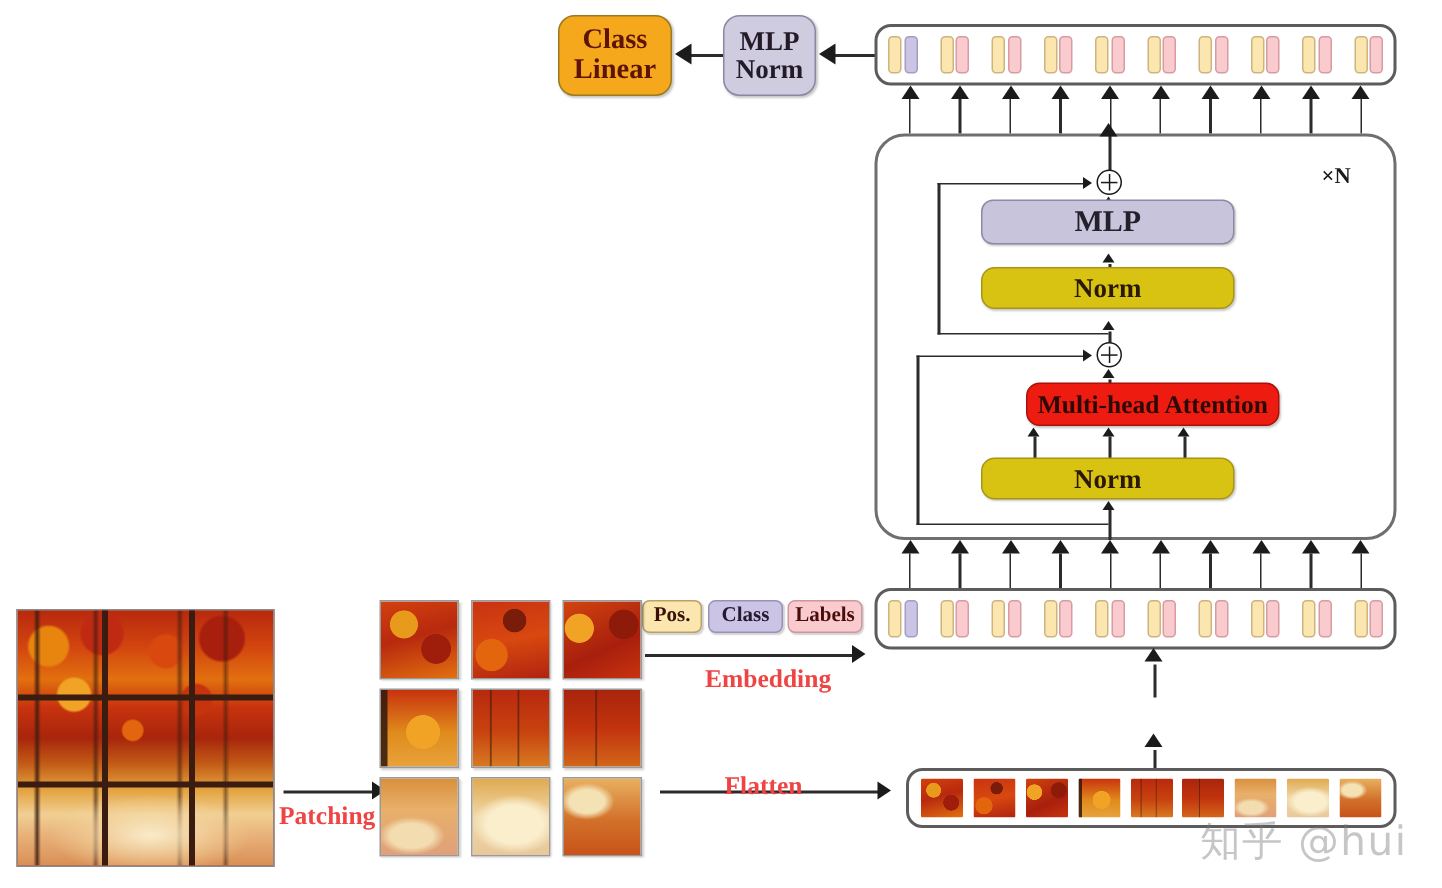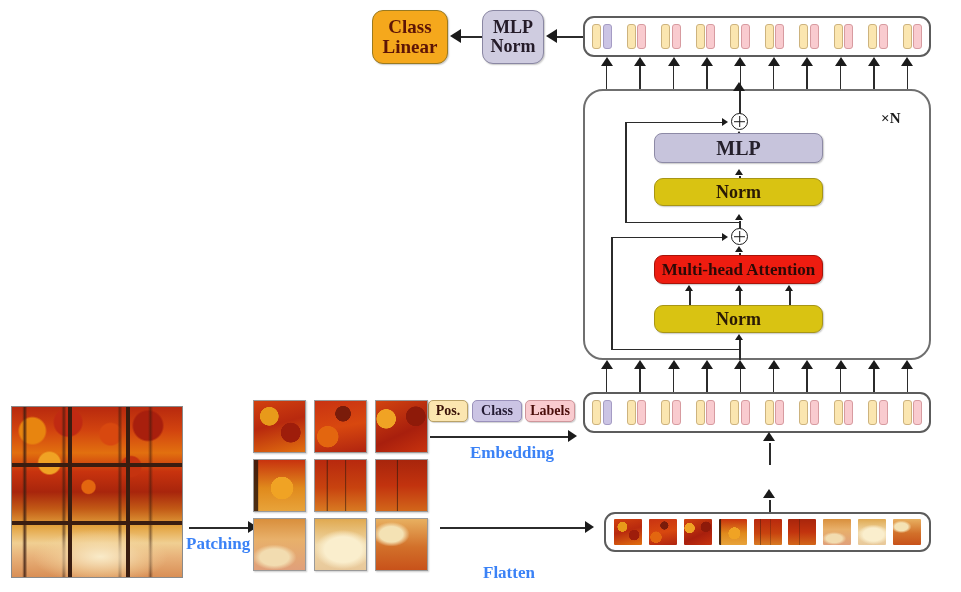--- a/index.html
+++ b/index.html
@@ -22,21 +22,21 @@
     border-radius:9px;
     font-weight:bold;
     line-height:1.05;
     color:#3b0b0b;
     box-shadow: 1px 1px 1.5px rgba(0,0,0,.22);
   }
   .node-class-labels { background:#F5A81C; border-color:#9a7a20; color:#5d1406; font-size:19px; border-radius:11px;}
   .node-mlp-head     { background:#CFCCE0; border-color:#8a87a3; color:#241b28; font-size:18px; border-radius:11px;}
   .node-mlp          { background:#C7C4DC; border-color:#8d8aa6; color:#25202c; font-size:20px; border-radius:8px;}
   .node-norm         { background:#D9C312; border-color:#a79516; color:#2a1a05; font-size:18px; border-radius:9px;}
-  .node-attn         { background:#EE1C10; border-color:#a81309; color:#2b0a06; font-size:17px; border-radius:9px;}
+  .node-attn         { background:#EE1C10; border-color:#a81309; color:#2b0a06; font-size:17px; border-radius:9px;margin-left:30px;}
   .node-linear       { background:#F6CFCD; border-color:#c98e8c; color:#4a0d0a; font-size:17px; border-radius:7px;}
 
   
   .encoder-block {
     position:absolute;
     border:2px solid #6f6f6f;
     border-radius:20px;
     background:#ffffff;
   }
   .times-n {
@@ -85,21 +85,21 @@
     font-size:14px; font-weight:bold;
     color:#3a1208;
     height:22px;
     box-shadow:1px 1px 1px rgba(0,0,0,.18);
   }
   .chip-pos   { background:#FBE6B0; border-color:#bda濃; border-color:#b9a268; }
   .chip-class { background:#CBC4E4; border-color:#9a91bb; color:#241b33; }
   .chip-patch { background:#F9CBCF; border-color:#cf969b; color:#4a0d0a; }
 
   
-  .txt { position:absolute; font-weight:bold; color:#3b82f6; }
+  .txt { position:absolute; font-weight:bold; color:#ef4444; }
 
   
   .ln  { position:absolute; background:#2b2b2b; }
   .lnh { height:1.6px; }
   .lnv { width:1.6px; }
 
   
   .ah { position:absolute; width:0; height:0; }
   .ah-up    { border-left:6px solid transparent; border-right:6px solid transparent; border-bottom:9px solid #1b1b1b; }
   .ah-up-sm { border-left:4px solid transparent; border-right:4px solid transparent; border-bottom:6px solid #1b1b1b; }
@@ -409,16 +409,17 @@
       <div class="patch-tile" style="left: 253px; top: 459px; width: 53px; height: 53px; background: linear-gradient(90deg, rgba(48, 24, 12, 0.85) 0px, rgba(48, 24, 12, 0.85) 8%, rgba(0, 0, 0, 0) 9%), radial-gradient(circle at 55% 55%, rgb(240, 163, 36) 0px, rgb(240, 163, 36) 28%, rgba(0, 0, 0, 0) 29%), linear-gradient(rgb(200, 51, 14), rgb(224, 138, 28) 55%, rgb(232, 163, 58) 100%);"></div>
       <div class="patch-tile" style="left: 314px; top: 459px; width: 53px; height: 53px; background: linear-gradient(90deg, rgba(48, 24, 12, 0) 22%, rgba(48, 24, 12, 0.7) 24%, rgba(48, 24, 12, 0) 26%), linear-gradient(90deg, rgba(48, 24, 12, 0) 58%, rgba(48, 24, 12, 0.6) 60%, rgba(48, 24, 12, 0) 62%), linear-gradient(rgb(184, 41, 14), rgb(200, 67, 15) 55%, rgb(216, 122, 34) 100%);"></div>
       <div class="patch-tile" style="left: 375px; top: 459px; width: 53px; height: 53px; background: linear-gradient(90deg, rgba(48, 24, 12, 0) 40%, rgba(48, 24, 12, 0.65) 42%, rgba(48, 24, 12, 0) 44%), linear-gradient(rgb(168, 37, 12), rgb(194, 51, 14) 50%, rgb(210, 102, 26) 100%);"></div>
       <div class="patch-tile" style="left: 253px; top: 518px; width: 53px; height: 53px; background: radial-gradient(70% 40% at 40% 75%, rgb(242, 220, 176) 0px, rgb(242, 220, 176) 40%, rgba(0, 0, 0, 0) 62%), linear-gradient(rgb(217, 143, 60), rgb(232, 176, 106) 40%, rgb(224, 160, 122) 100%);"></div>
       <div class="patch-tile" style="left: 314px; top: 518px; width: 53px; height: 53px; background: radial-gradient(80% 55% at 55% 60%, rgb(250, 238, 205) 0px, rgb(250, 238, 205) 45%, rgba(0, 0, 0, 0) 70%), linear-gradient(rgb(224, 169, 80), rgb(240, 216, 168) 50%, rgb(232, 200, 154) 100%);"></div>
       <div class="patch-tile" style="left: 375px; top: 518px; width: 53px; height: 53px; background: radial-gradient(60% 40% at 30% 30%, rgb(244, 226, 180) 0px, rgb(244, 226, 180) 38%, rgba(0, 0, 0, 0) 60%), linear-gradient(rgb(232, 176, 96), rgb(210, 112, 42) 55%, rgb(200, 82, 26) 100%);"></div>
     </div>
 
   <div class="ln lnh" style="left:440px; top:527px; width:148px;"></div>
   <div class="ah ah-right" style="left:585px; top:521px;"></div>
-  <div class="txt" style="left:483px; top:563px; font-size:17px;">Flatten</div>
-
+  <div class="txt" style="left:483px; top:514px; font-size:17px;">Flatten</div>
+
+  <div class="watermark" style="left:800px; top:543px;">知乎 @hui</div>
 
 </div>
 
 </body></html>

